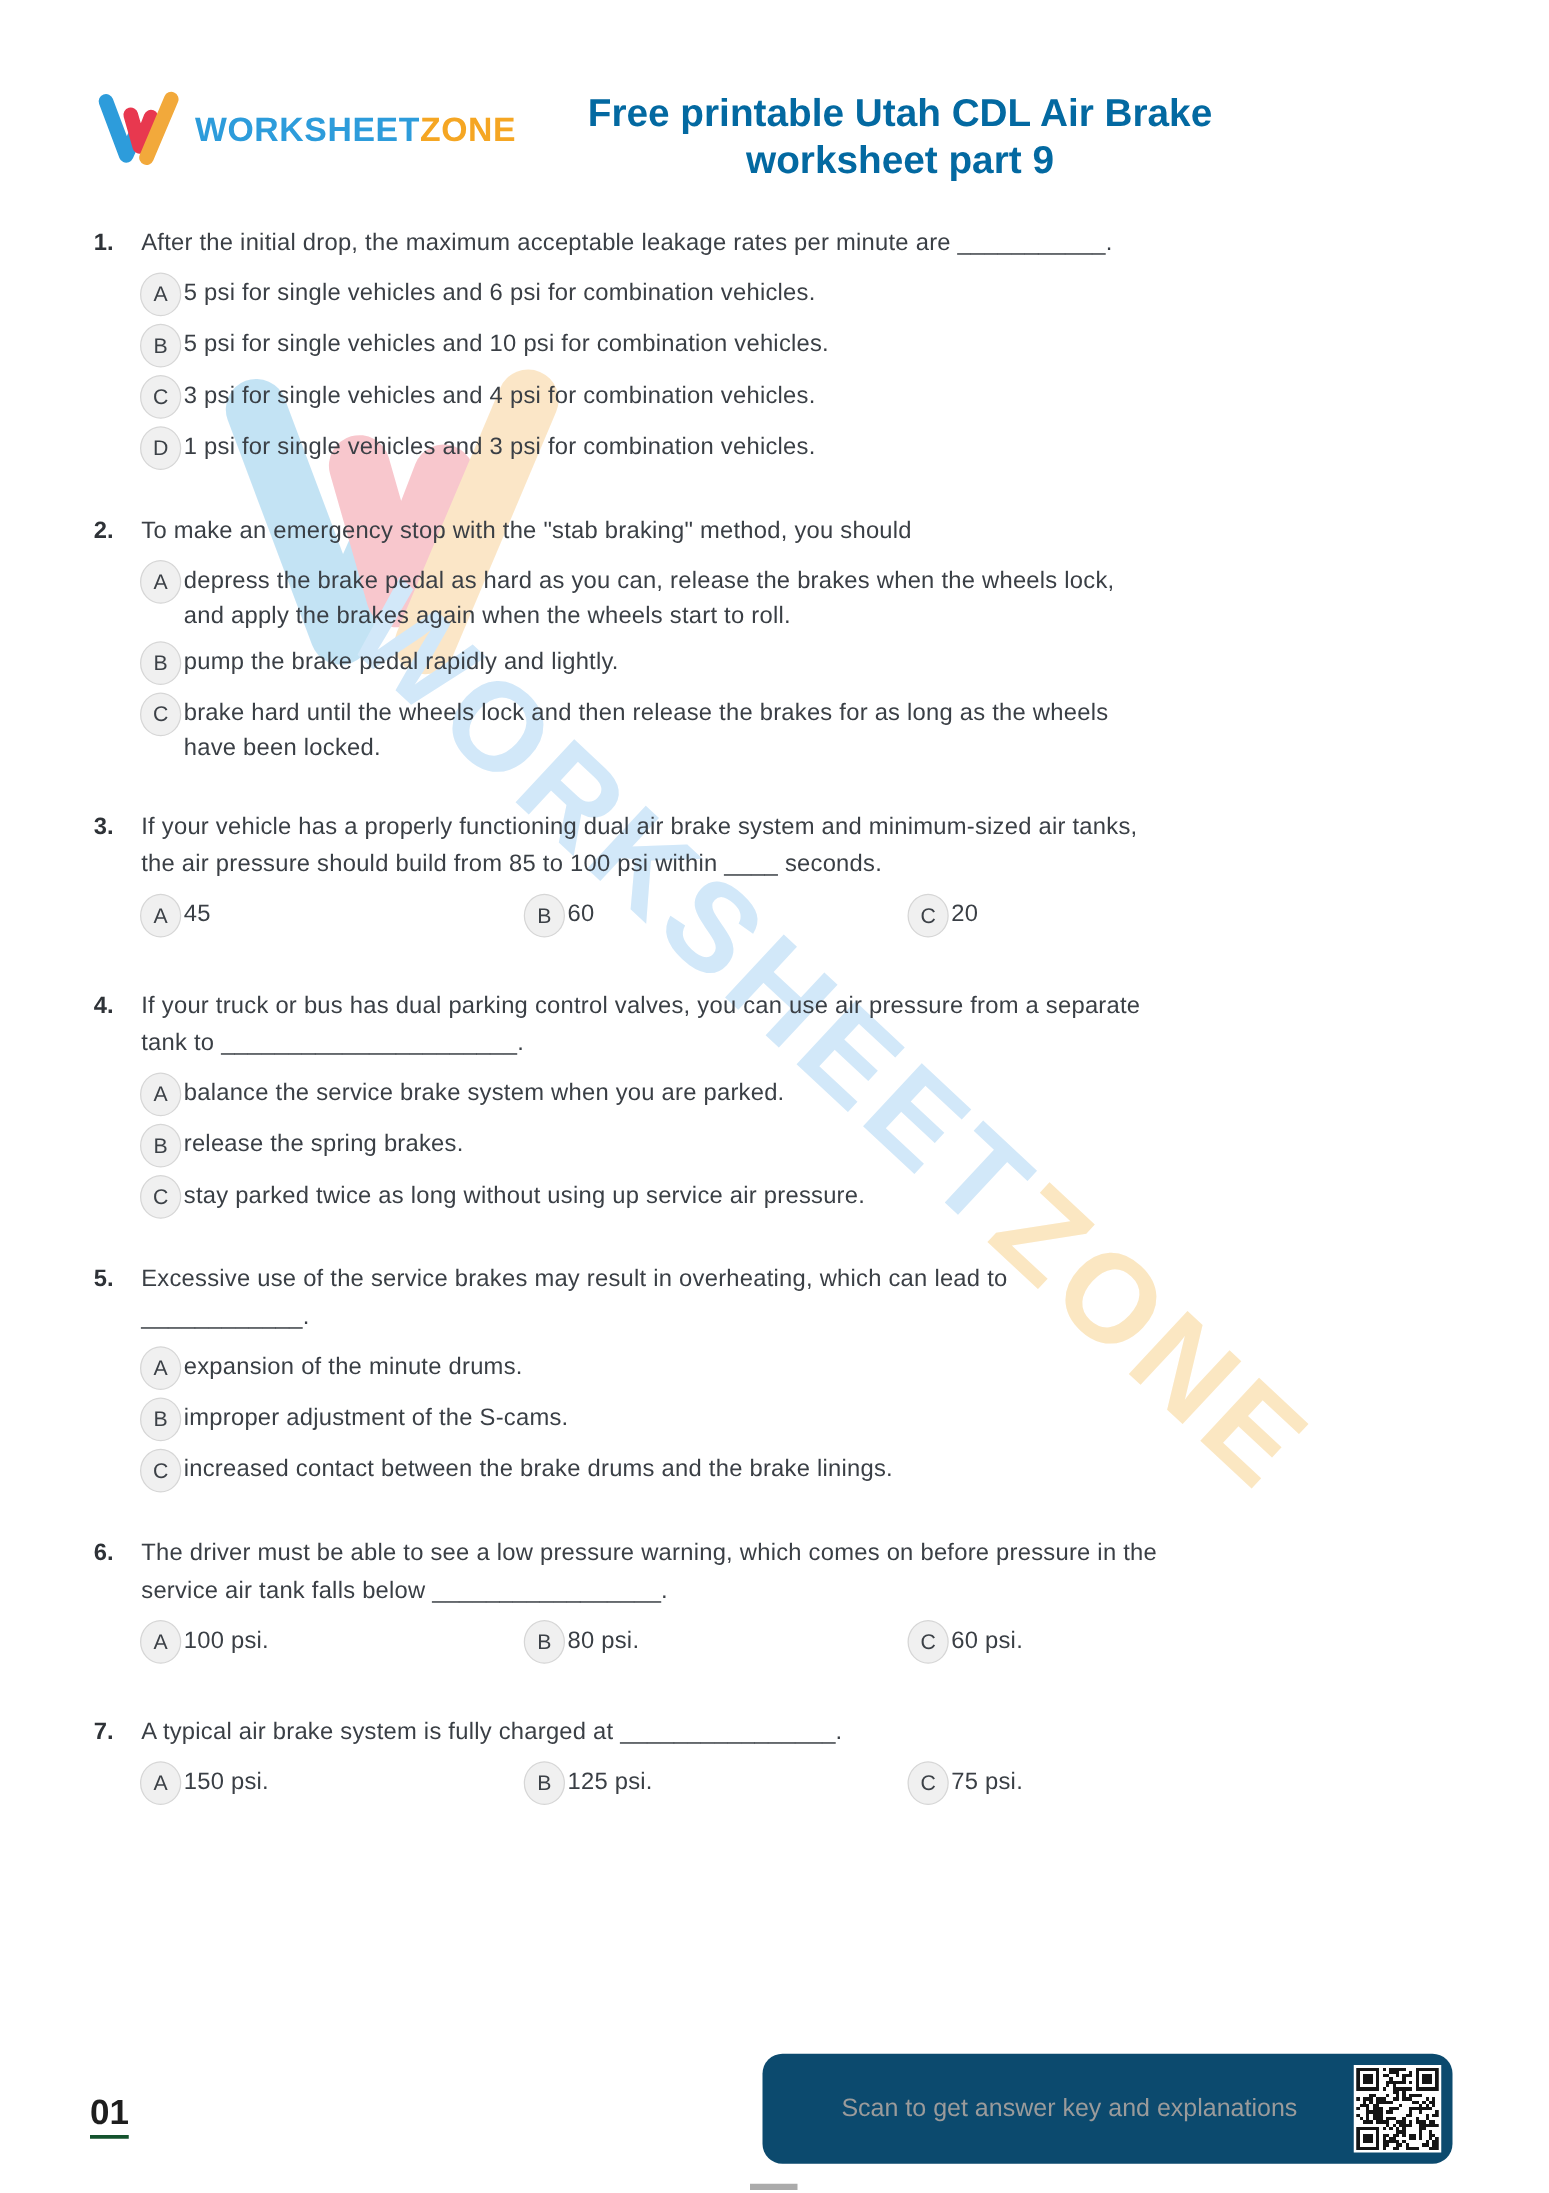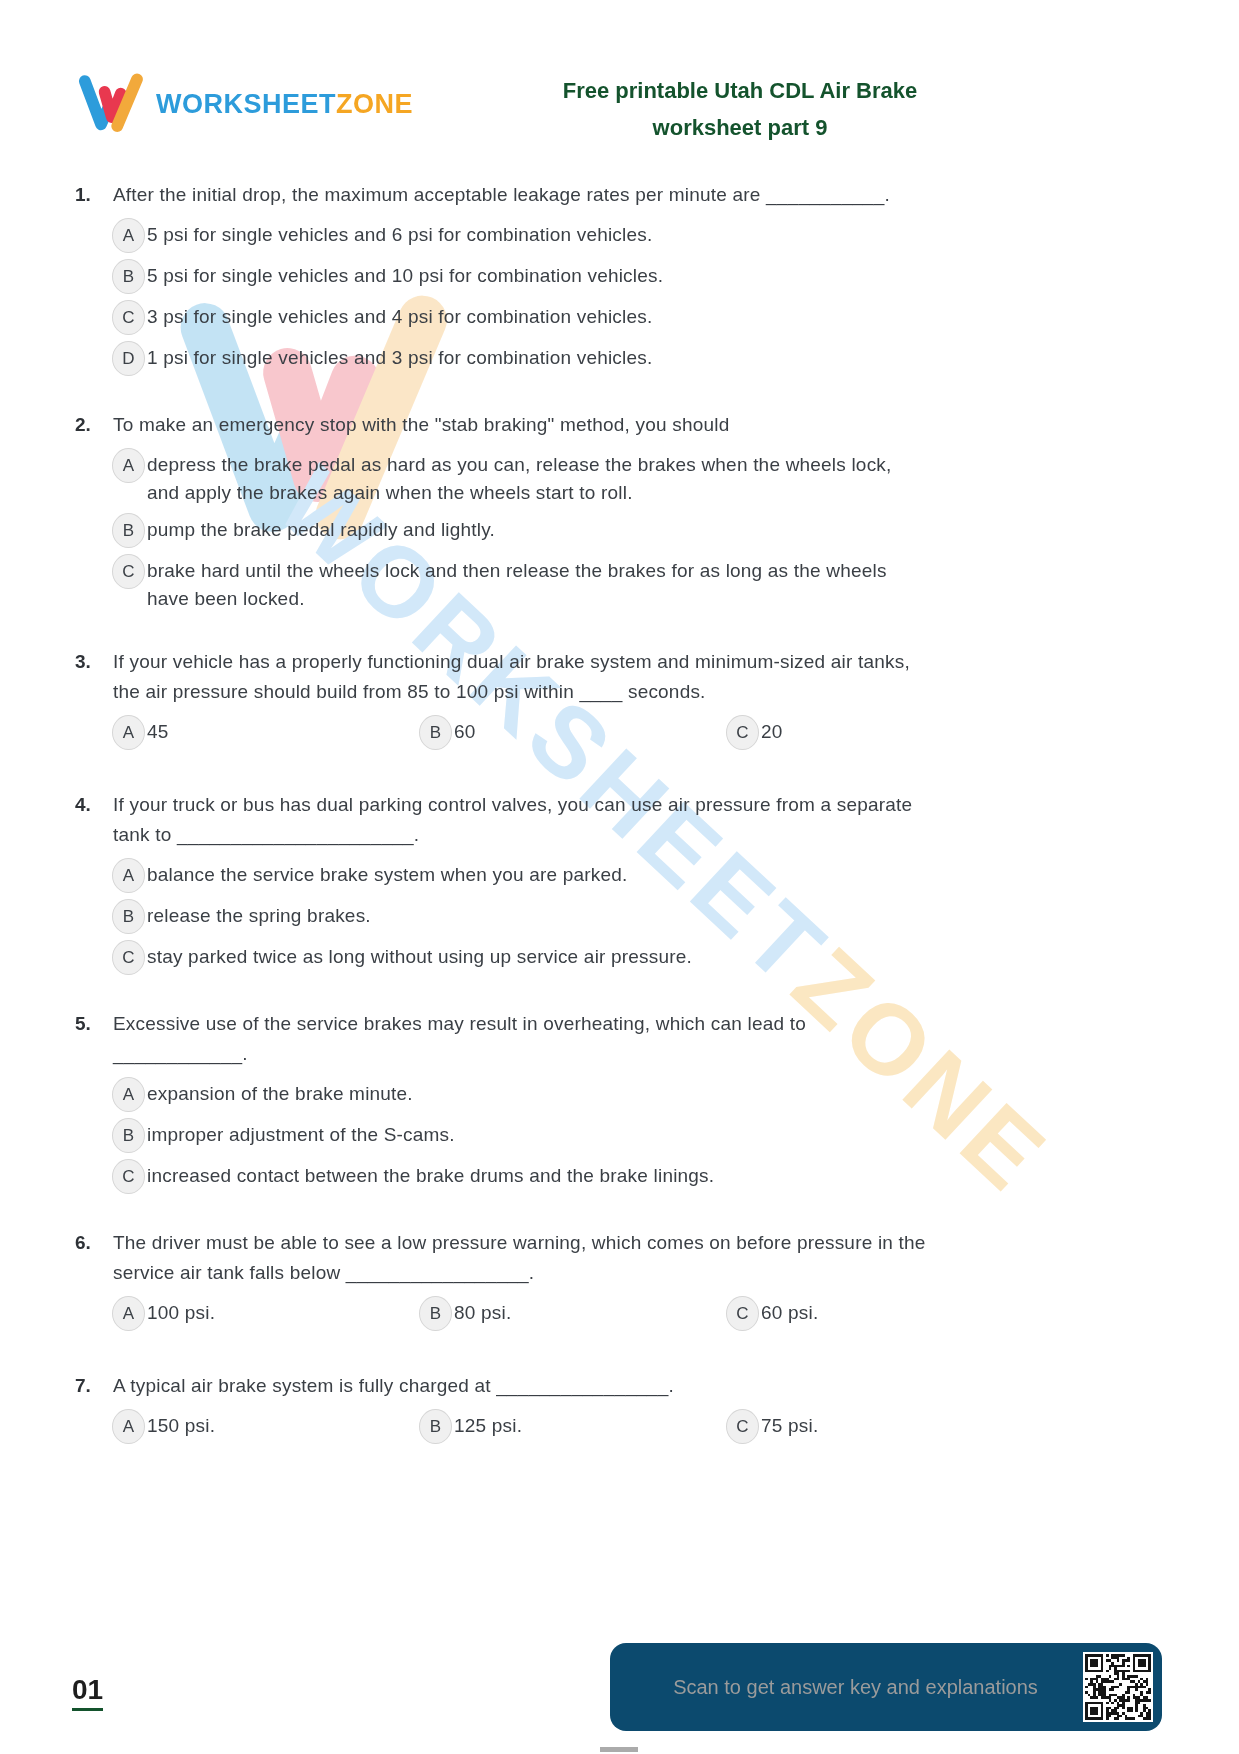--- a/index.html
+++ b/index.html
@@ -10,22 +10,22 @@
     overflow:hidden; margin:0 auto; color:#3a3f45;
   }
 
   
   .logo { position:absolute; left:74px; top:72px; display:flex; align-items:center; gap:10px; }
   .logo svg { display:block; }
   .wordmark { font-size:27px; font-weight:700; letter-spacing:0.5px; }
   .wm-blue { color:#2d9cdb; }
   .wm-orange { color:#f5a623; }
   .title {
-    position:absolute; left:480px; top:72px; width:520px; text-align:center;
-    font-size:22px; font-weight:700; color:#14532d; line-height:37px;
+    position:absolute; left:460px; top:72px; width:520px; text-align:center;
+    font-size:31px; font-weight:700; color:#0369a1; line-height:37px;
   }
 
   
   .wm-logo { position:absolute; left:160px; top:290px; opacity:0.28; pointer-events:none; }
   .wm-text {
     position:absolute; left:335px; top:445px; transform:rotate(43deg);
     transform-origin:left top; font-size:100px; font-weight:700; letter-spacing:6px;
     white-space:nowrap; pointer-events:none; user-select:none;
   }
   .wm-text .wm-t-blue { color:#d2e8f9; }
@@ -232,21 +232,21 @@
       <span class="q-num">5.</span>
       <div class="q-text">
             <div>Excessive use of the service brakes may result in overheating, which can lead to</div>
             <div>____________.</div>
           </div>
     </div>
     <div class="options">
   <div class="option">
     <span class="bubble">A</span>
     <div class="opt-text">
-              <span class="opt-line">expansion of the brake minute.</span>
+              <span class="opt-line">expansion of the minute drums.</span>
             </div>
   </div>
 
   <div class="option">
     <span class="bubble">B</span>
     <div class="opt-text">
               <span class="opt-line">improper adjustment of the S-cams.</span>
             </div>
   </div>
 

